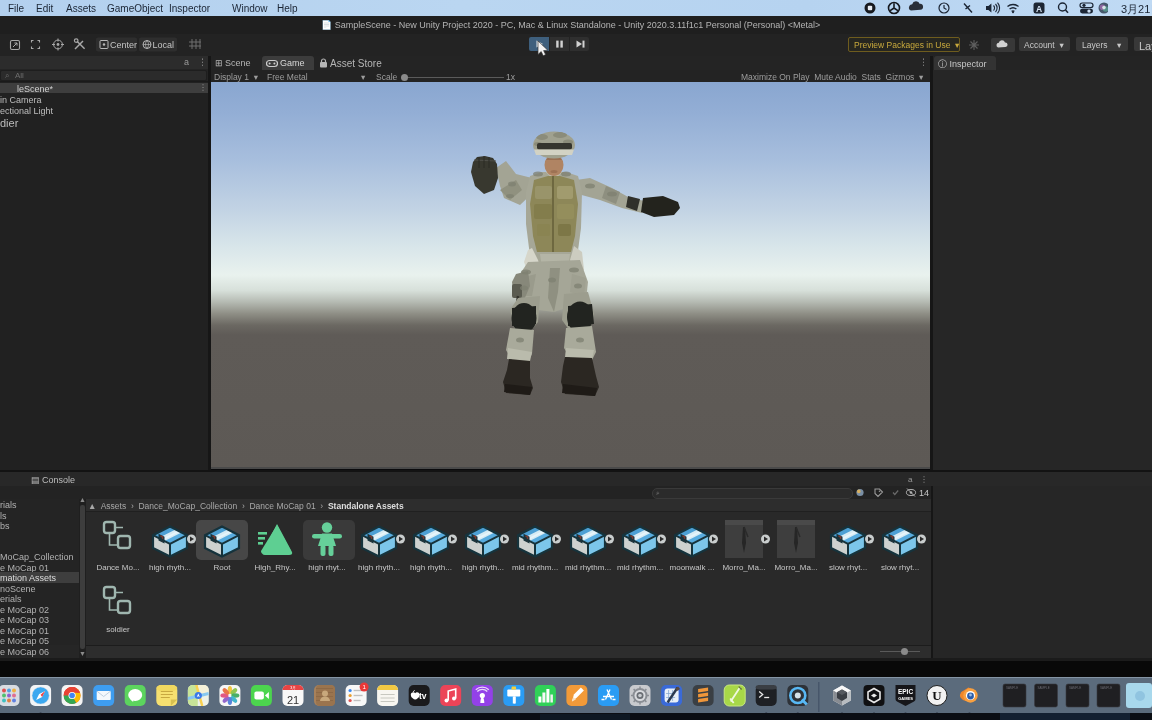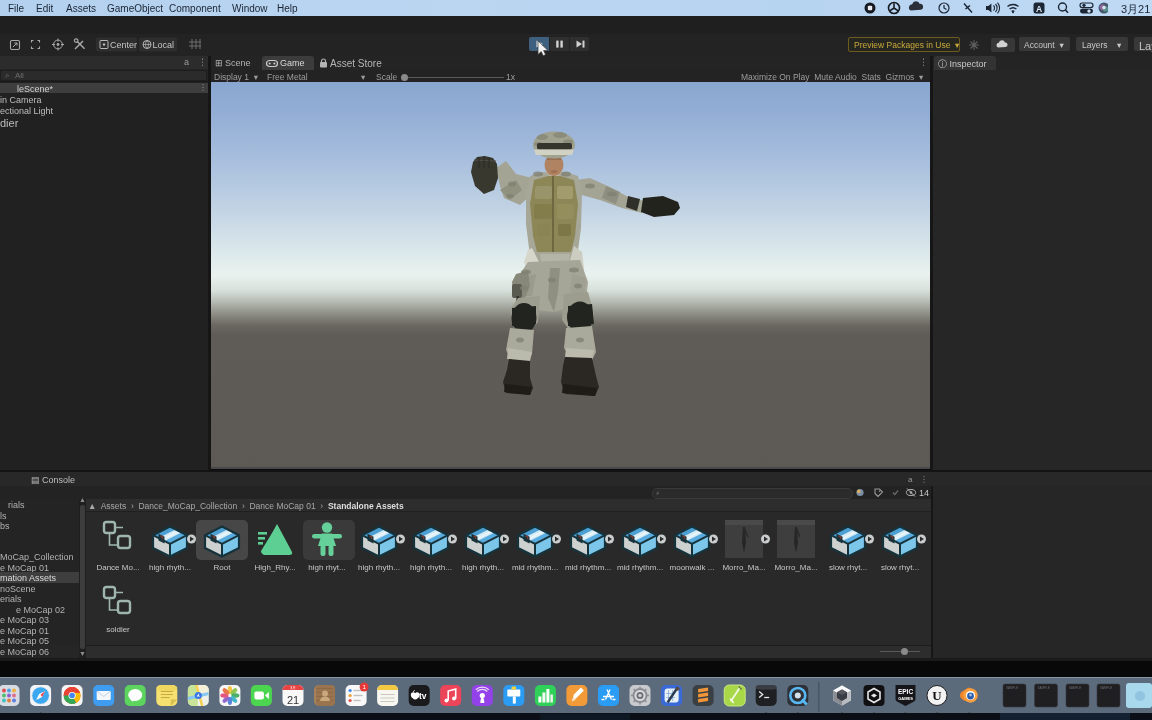--- a/index.html
+++ b/index.html
@@ -10,21 +10,21 @@
 </style>
 </head>
 <body>
 <div id="stage">
 
   <div class="abs" id="menubar" style="left:0;top:0;width:1152px;height:16px;background:linear-gradient(90deg,#b3d0ee 0%,#bad6f1 40%,#b6d3f0 70%,#c0daf4 100%);"></div>
   <div class="abs txt" style="left:8px;top:3px;font-size:10px;color:#1b2534;">File</div>
   <div class="abs txt" style="left:36px;top:3px;font-size:10px;color:#1b2534;">Edit</div>
   <div class="abs txt" style="left:66px;top:3px;font-size:10px;color:#1b2534;">Assets</div>
   <div class="abs txt" style="left:107px;top:3px;font-size:10px;color:#1b2534;">GameObject</div>
-  <div class="abs txt" style="left:169px;top:3px;font-size:10px;color:#1b2534;">Component</div>
+  <div class="abs txt" style="left:169px;top:3px;font-size:10px;color:#1b2534;">Inspector</div>
   <div class="abs txt" style="left:232px;top:3px;font-size:10px;color:#1b2534;">Window</div>
   <div class="abs txt" style="left:277px;top:3px;font-size:10px;color:#1b2534;">Help</div>
   <svg class="abs" id="statusicons" style="left:858px;top:0;" width="250" height="16" viewBox="0 0 250 16">
 
     <circle cx="12" cy="8" r="5.5" fill="#16191f"></circle>
       <rect x="9.8" y="5.8" width="4.4" height="4.4" rx="1" fill="#e8ecf2"></rect>
 
     <circle cx="36" cy="8" r="5.5" fill="none" stroke="#16191f" stroke-width="1.6"></circle>
     <path d="M36 3.2 L36 8 M36 8 L31.8 10.8 M36 8 L40.2 10.8" stroke="#16191f" stroke-width="1.6" fill="none"></path>
 
@@ -53,20 +53,21 @@
     <circle cx="231" cy="11.1" r="1.7" fill="#cfe0f2"></circle>
 
     <circle cx="246" cy="8" r="5.5" fill="#46586c"></circle>
     <circle cx="244.5" cy="7.2" r="2.8" fill="#9a6aaa" opacity="0.85"></circle>
     <circle cx="247.6" cy="9" r="2.8" fill="#5aa090" opacity="0.75"></circle>
     <circle cx="246" cy="7.6" r="1.8" fill="#dde8ea" opacity="0.95"></circle>
   </svg>
   <div class="abs txt" style="left:1121px;top:2px;font-size:11px;color:#1b2534;">3月21日</div>
 
   <div class="abs" style="left:0;top:16px;width:1152px;height:18px;background:#1f1f1f;"></div>
+  <div class="abs txt" style="left:321px;top:20px;font-size:9px;color:#b4b4b4;">📄 SampleScene - New Unity Project 2020 - PC, Mac &amp; Linux Standalone - Unity 2020.3.11f1c1 Personal (Personal) &lt;Metal&gt;</div>
 
   <div class="abs" style="left:0;top:34px;width:1152px;height:22px;background:#232323;border-bottom:1px solid #131313;"></div>
   <svg class="abs" id="toolbar-left" style="left:0;top:34px;" width="210" height="22" viewBox="0 0 210 22">
 
     <rect x="10.5" y="6.5" width="9" height="9" rx="1.5" fill="none" stroke="#a8a8a8" stroke-width="1.1"></rect>
     <path d="M13 13 L17 9 M17 9 h-2.6 M17 9 v2.6" stroke="#a8a8a8" stroke-width="1" fill="none"></path>
 
     <g stroke="#a8a8a8" stroke-width="1.1" fill="none">
       <path d="M31.5 8.5 v-2 h2 M37.5 6.5 h2 v2 M39.5 12.5 v2 h-2 M33.5 14.5 h-2 v-2"></path>
     </g>
@@ -300,30 +301,30 @@
     <g>
       <ellipse cx="56" cy="6.5" rx="4.6" ry="3" fill="none" stroke="#b0b0b0" stroke-width="1"></ellipse>
       <circle cx="56" cy="6.5" r="1.3" fill="#b0b0b0"></circle>
       <path d="M52 2.5 L60 10.5" stroke="#b0b0b0" stroke-width="1"></path>
     </g>
     <text x="64" y="10" font-family="Liberation Sans" font-size="9" fill="#c8c8c8">14</text>
   </svg>
 
   <div class="abs" style="left:0;top:499px;width:79px;height:146px;background:#242424;"></div>
   <div class="abs" id="tree" style="left:0;top:499px;width:79px;height:159px;font-size:9px;color:#b2b2b2;">
-    <div class="abs txt" style="left:8px;top:1px;">rials</div>
+    <div class="abs txt" style="left:0;top:1px;">rials</div>
     <div class="abs txt" style="left:0;top:11.5px;">ls</div>
     <div class="abs txt" style="left:0;top:22px;">bs</div>
     <div class="abs txt" style="left:0;top:53px;">MoCap_Collection</div>
     <div class="abs txt" style="left:0;top:63.5px;">e MoCap 01</div>
     <div class="abs" style="left:0;top:73px;width:79px;height:10.5px;background:#3e3e3e;"></div>
     <div class="abs txt" style="left:0;top:74px;color:#dcdcdc;">mation Assets</div>
     <div class="abs txt" style="left:0;top:84.5px;">noScene</div>
     <div class="abs txt" style="left:0;top:95px;">erials</div>
-    <div class="abs txt" style="left:8px;top:105.5px;padding-left:8px;">e MoCap 02</div>
+    <div class="abs txt" style="left:0;top:105.5px;">e MoCap 02</div>
     <div class="abs txt" style="left:0;top:116px;">e MoCap 03</div>
     <div class="abs txt" style="left:0;top:126.5px;">e MoCap 01</div>
     <div class="abs txt" style="left:0;top:137px;">e MoCap 05</div>
     <div class="abs txt" style="left:0;top:147.5px;">e MoCap 06</div>
   </div>
 
   <div class="abs" style="left:79px;top:499px;width:7px;height:159px;background:#1f1f1f;"></div>
   <div class="abs" style="left:80px;top:505px;width:5px;height:144px;background:#3d3d3d;border-radius:2px;"></div>
   <div class="abs txt" style="left:79px;top:496px;font-size:7px;color:#8a8a8a;">▲</div>
   <div class="abs txt" style="left:79px;top:650px;font-size:7px;color:#8a8a8a;">▼</div>

